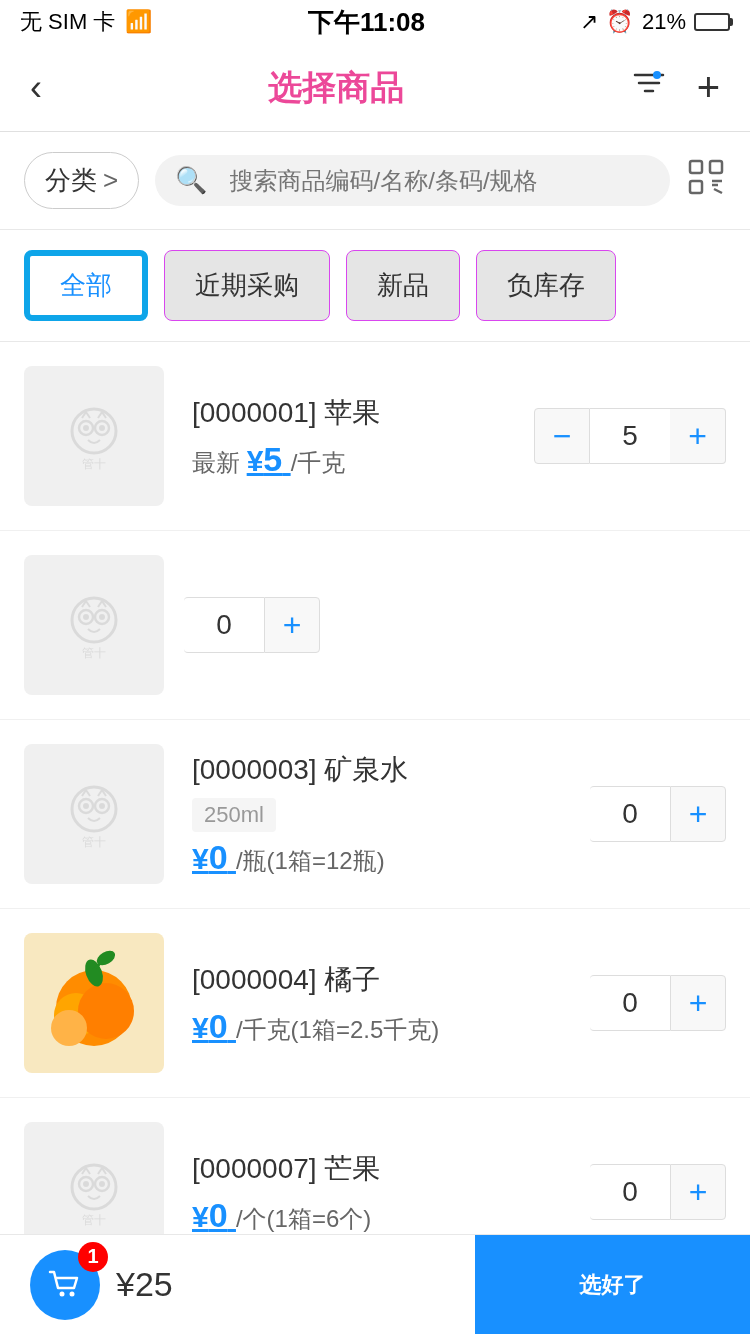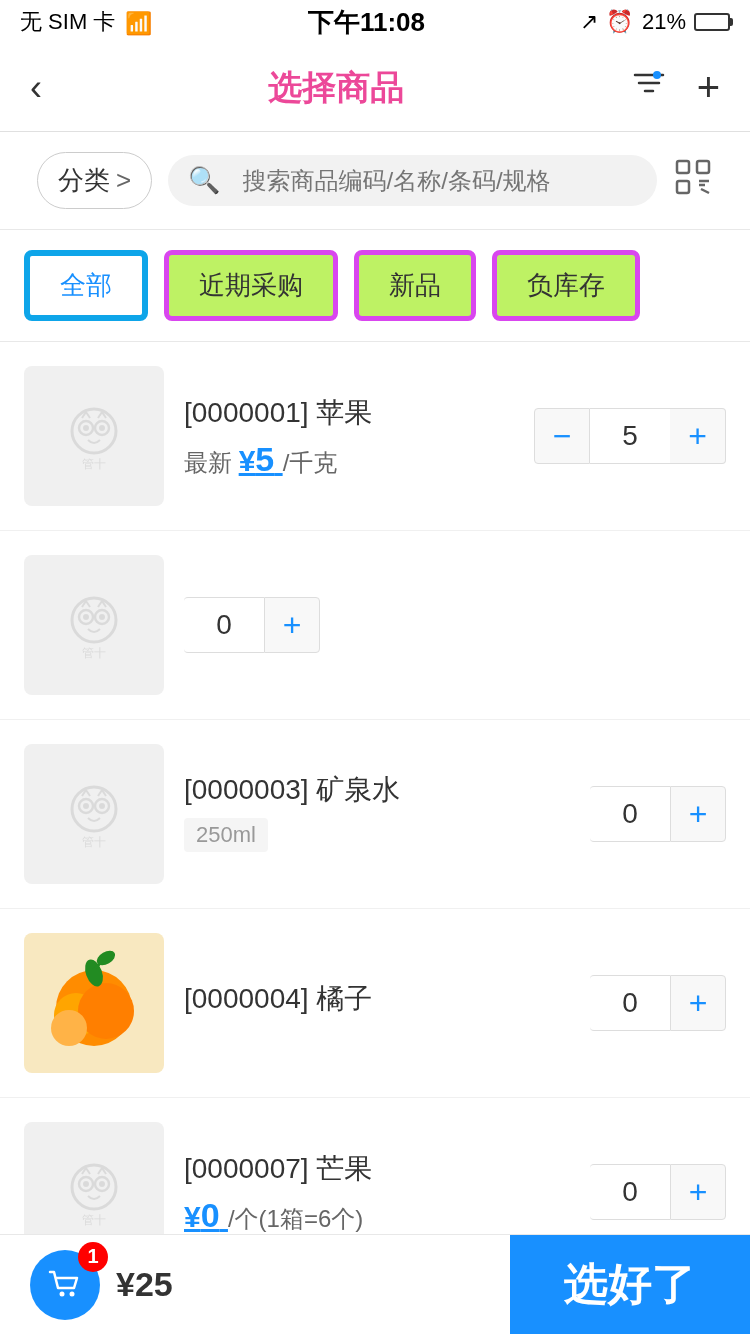--- a/index.html
+++ b/index.html
@@ -19,21 +19,21 @@
       height: 44px;
       display: flex;
       align-items: center;
       justify-content: space-between;
       padding: 0 20px;
       font-size: 24px;
       font-weight: 500;
     }
     .status-left {
       display: flex;
-      align-items: flex-end;
+      align-items: center;
       gap: 10px;
       font-size: 22px;
     }
     .status-center {
       font-size: 26px;
       font-weight: 600;
     }
     .status-right {
       display: flex;
       align-items: center;
@@ -92,21 +92,21 @@
       gap: 30px;
     }
     .nav-filter-icon, .nav-add-icon {
       font-size: 36px;
       color: #333;
     }
 
     
     .search-bar {
       background: #fff;
-      padding: 20px 37px;
+      padding: 20px 24px;
       display: flex;
       align-items: center;
       gap: 16px;
       border-bottom: 1px solid #e8e8e8;
     }
     .category-btn {
       border: 1px solid #ccc;
       border-radius: 30px;
       padding: 10px 20px;
       font-size: 26px;
@@ -145,23 +145,23 @@
       background: #fff;
       display: flex;
       padding: 20px 24px;
       gap: 16px;
       border-bottom: 1px solid #e8e8e8;
     }
     .tab-item {
       padding: 12px 30px;
       border-radius: 8px;
       font-size: 26px;
-      border: 5px solid #d946ef;
-      color: #333;
-      background: #bef264;
+      border: 1px solid #d946ef;
+      color: #333;
+      background: #e5e5e5;
       cursor: pointer;
     }
     .tab-item.active {
       background: #fff;
       border: 6px solid #0ea5e9;
       color: #1890ff;
     }
 
     
     .product-list {
@@ -186,20 +186,21 @@
       flex-shrink: 0;
       overflow: hidden;
     }
     .owl-logo {
       width: 80px;
       height: 80px;
       opacity: 0.3;
     }
     .product-info {
       flex: 1;
+      margin-left: 8px;
     }
     .product-name {
       font-size: 28px;
       color: #333;
       font-weight: 500;
       margin-bottom: 8px;
     }
     .product-spec {
       font-size: 22px;
       color: #999;
@@ -305,29 +306,29 @@
       width: 30px;
       height: 30px;
       font-size: 20px;
       display: flex;
       align-items: center;
       justify-content: center;
       font-weight: 600;
     }
     .cart-total {
       font-size: 34px;
-      font-weight: 700;
+      font-weight: 400;
       color: #333;
     }
     .confirm-btn {
-      width: 240px;
+      width: 275px;
       height: 100px;
       background: #1890ff;
       color: #fff;
-      font-size: 44px;
+      font-size: 22px;
       font-weight: 600;
       display: flex;
       align-items: center;
       justify-content: center;
       cursor: pointer;
     }
   </style>
 </head>
 <body>
 
@@ -457,20 +458,25 @@
         <path d="M44 22 L48 16 L52 22" stroke="#aaa" stroke-width="2" fill="none"></path>
         <text x="40" y="72" text-anchor="middle" font-size="12" fill="#aaa">管十</text>
       </svg>
     </div>
     <div class="product-info">
       <div class="product-name">
         <span>[0000003]</span>
         <span>矿泉水</span>
       </div>
       <div class="product-spec">250ml</div>
+      <div class="product-price">
+        <span class="price-value">
+          <span>¥</span><span style="font-size:34px;font-weight:700;color:#1890ff;">0</span>
+        </span><span class="price-unit">/瓶(1箱=12瓶)</span>
+      </div>
     </div>
     <div class="quantity-control">
       <input class="qty-input" type="text" value="0" style="border-radius: 4px 0px 0px 4px; border-right: none;">
       <button class="qty-btn plus">+</button>
     </div>
   </div>
 
   <div class="product-item">
     <div class="product-image" style="background:#f8e8c0;">
 
@@ -481,20 +487,25 @@
         <ellipse cx="60" cy="30" rx="8" ry="14" fill="#228B22" transform="rotate(-20,60,30)"></ellipse>
         <circle cx="35" cy="85" r="18" fill="#FFB347"></circle>
         <line x1="60" y1="27" x2="68" y2="18" stroke="#228B22" stroke-width="3"></line>
         <ellipse cx="72" cy="15" rx="10" ry="6" fill="#228B22" transform="rotate(-30,72,15)"></ellipse>
       </svg>
     </div>
     <div class="product-info">
       <div class="product-name">
         <span>[0000004]</span>
         <span>橘子</span>
+      </div>
+      <div class="product-price">
+        <span class="price-value">
+          <span>¥</span><span style="font-size:34px;font-weight:700;color:#1890ff;">0</span>
+        </span><span class="price-unit">/千克(1箱=2.5千克)</span>
       </div>
     </div>
     <div class="quantity-control">
       <input class="qty-input" type="text" value="0" style="border-radius: 4px 0px 0px 4px; border-right: none;">
       <button class="qty-btn plus">+</button>
     </div>
   </div>
 
   <div class="product-item">
     <div class="product-image">

